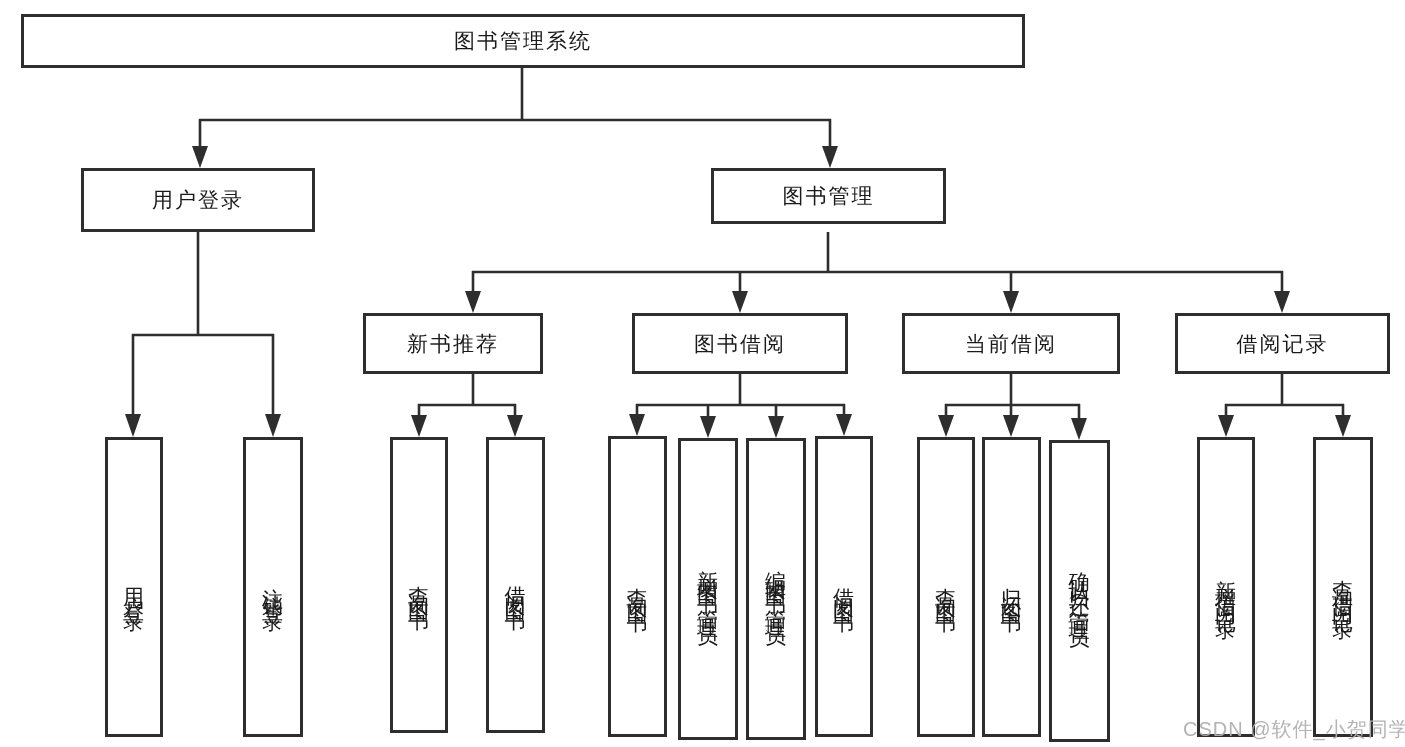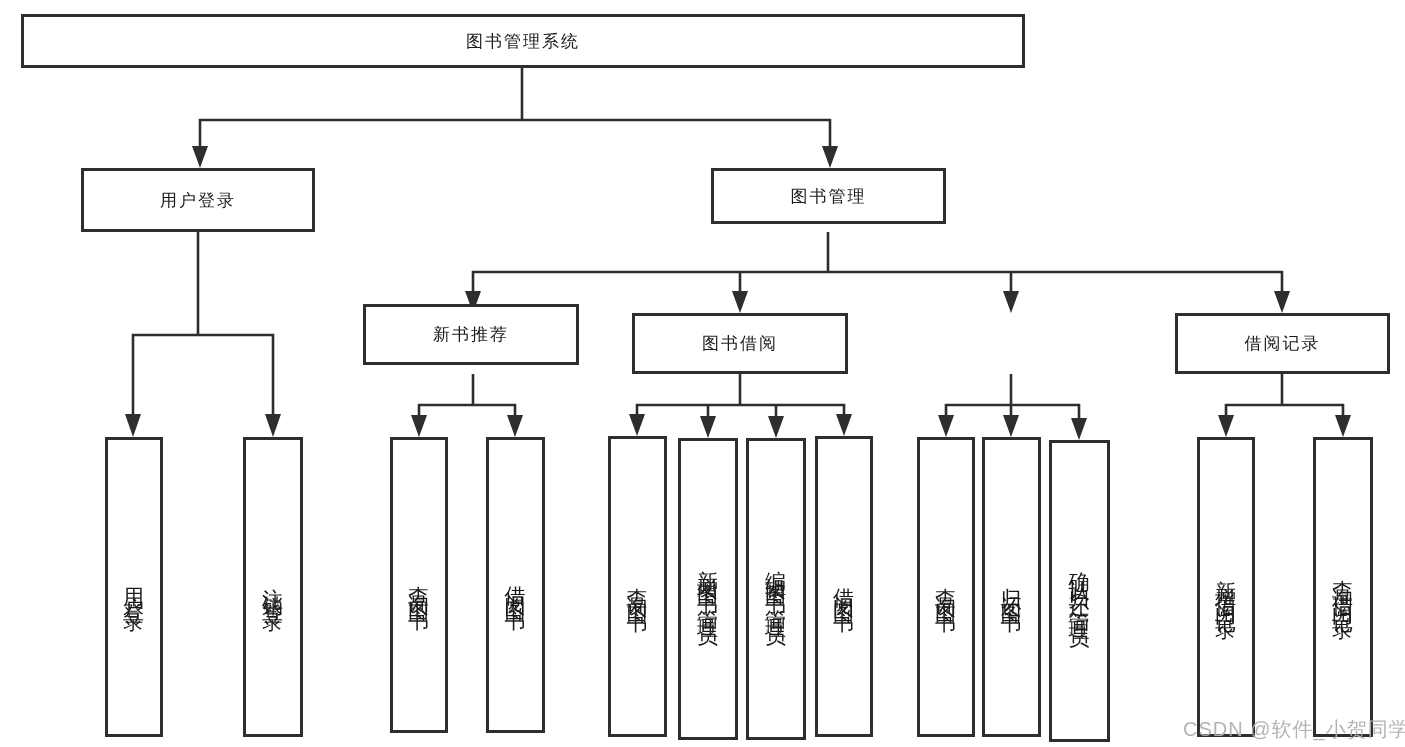--- a/index.html
+++ b/index.html
@@ -14,21 +14,21 @@
   .node{
     position:absolute;
     background:#fff;
     border:3px solid #2e2e2e;
     box-sizing:border-box;
     display:flex;align-items:center;justify-content:center;
     color:#1a1a1a;
     z-index:1;
   }
   .node.h span{
-    font-size:17px;
+    font-size:21px;
     letter-spacing:2px;
     white-space:nowrap;
   }
   .node.v span{
     writing-mode:vertical-rl;
     font-size:21px;
     letter-spacing:8px;
     line-height:1;
   }
   .watermark{
@@ -116,25 +116,28 @@
     <span>图书管理系统</span>
   </div>
 
   <div class="node h" style="left:81px;top:168px;width:234px;height:64px">
     <span>用户登录</span>
   </div>
   <div class="node h" style="left:711px;top:168px;width:235px;height:56px">
     <span>图书管理</span>
   </div>
 
-  <div class="node h" style="left:363px;top:304px;width:216px;height:61px">
+  <div class="node h" style="left:363px;top:313px;width:180px;height:61px">
     <span>新书推荐</span>
   </div>
   <div class="node h" style="left:632px;top:313px;width:216px;height:61px">
     <span>图书借阅</span>
+  </div>
+  <div class="node h" style="left:902px;top:313px;width:218px;height:61px">
+    <span>当前借阅</span>
   </div>
   <div class="node h" style="left:1175px;top:313px;width:215px;height:61px">
     <span>借阅记录</span>
   </div>
 
   <div class="node v" style="left:105px;top:437px;width:58px;height:300px">
     <span>用户登录</span>
   </div>
   <div class="node v" style="left:243px;top:437px;width:60px;height:300px">
     <span>注销登录</span>

